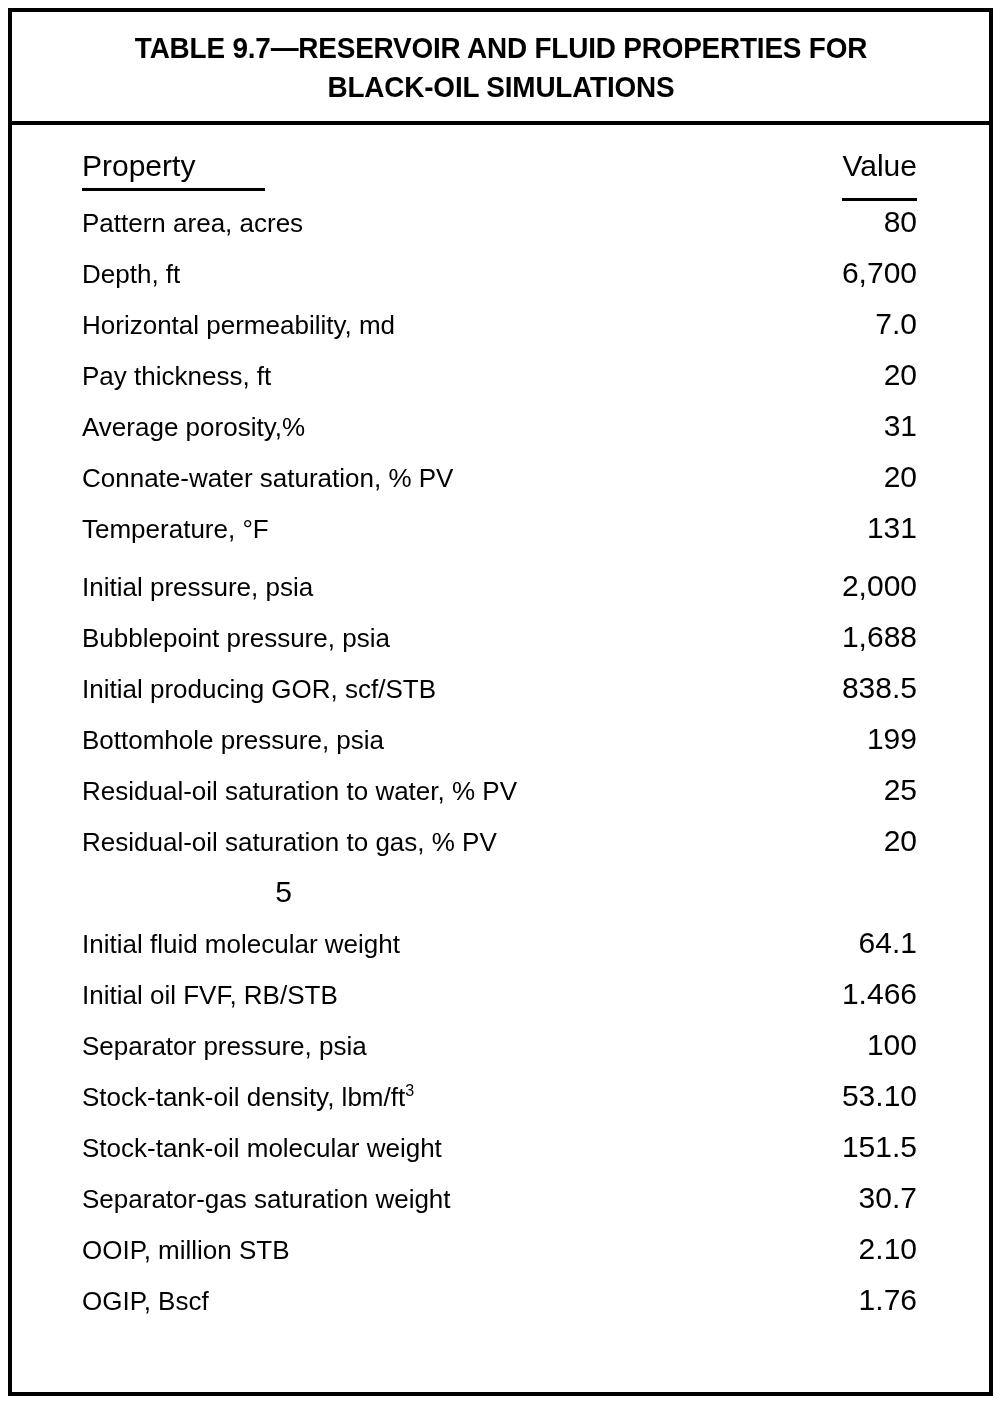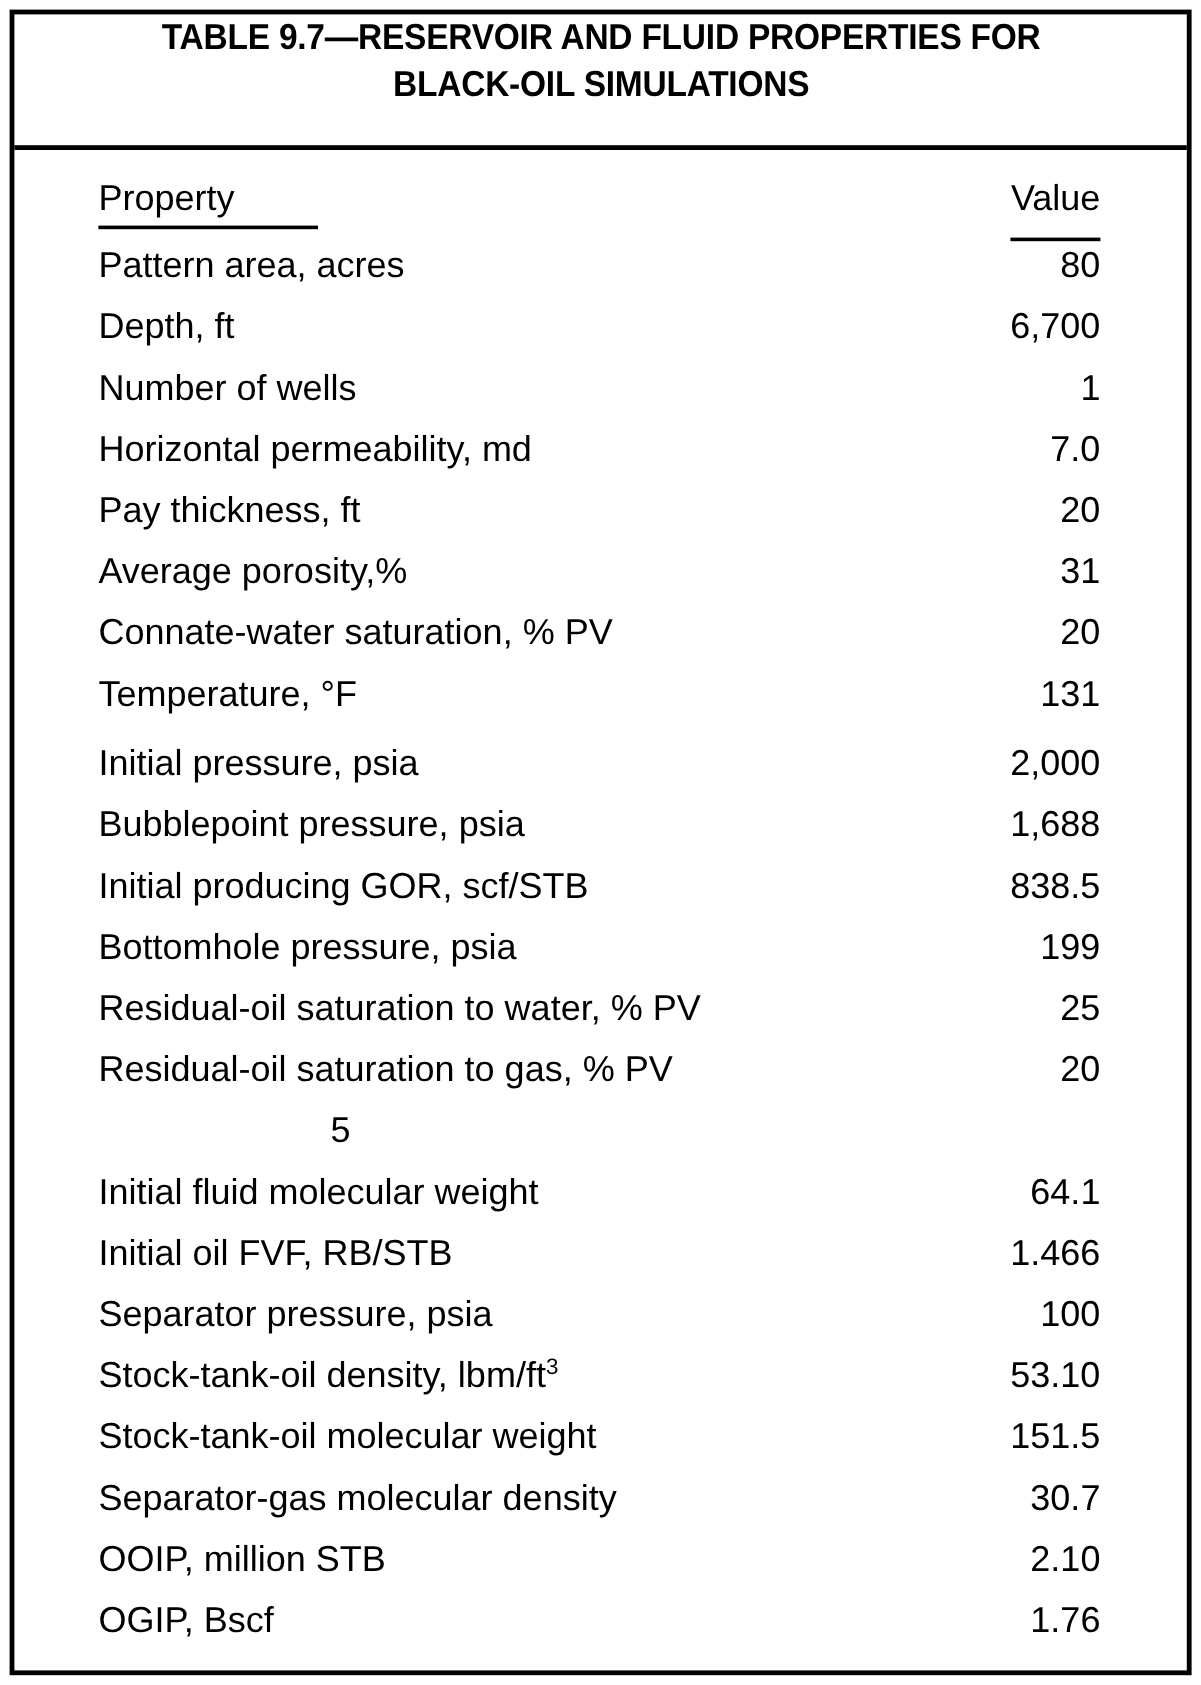--- a/index.html
+++ b/index.html
@@ -30,21 +30,21 @@
   
   .title-block {
     position: absolute;
     left: 0;
     top: 0;
     width: 100%;
     height: 113px;
     box-sizing: border-box;
     border-bottom: 4px solid #000000;
     display: flex;
-    align-items: flex-start;
+    align-items: center;
     justify-content: center;
   }
   .title-text {
     font-family: "Liberation Sans", sans-serif;
     font-weight: bold;
     font-size: 30px;
     line-height: 39px;
     letter-spacing: -0.2px;
     text-align: center;
     width: 880px;
@@ -78,21 +78,21 @@
   .row.header-row {
     height: 56px;
   }
   .row.gap-before {
     margin-top: 7px;
     gap: 17px;
   }
 
   .cell-prop {
     flex: 1 1 auto;
-    font-size: 30px;
+    font-size: 26px;
     line-height: 34px;
     text-align: left;
     white-space: nowrap;
   }
   .cell-val {
     flex: 0 0 210px;
     font-size: 30px;
     line-height: 34px;
     text-align: right;
     white-space: nowrap;
@@ -141,24 +141,20 @@
       <div id="rows-host">
           <div class="row">
             <div class="cell-prop">Pattern area, acres</div>
             <div class="cell-val">80</div>
           </div>
           <div class="row">
             <div class="cell-prop">Depth, ft</div>
             <div class="cell-val">6,700</div>
           </div>
           <div class="row">
-            <div class="cell-prop">Number of wells</div>
-            <div class="cell-val">1</div>
-          </div>
-          <div class="row">
             <div class="cell-prop">Horizontal permeability, md</div>
             <div class="cell-val">7.0</div>
           </div>
           <div class="row">
             <div class="cell-prop">Pay thickness, ft</div>
             <div class="cell-val">20</div>
           </div>
           <div class="row">
             <div class="cell-prop">Average porosity,%</div>
             <div class="cell-val">31</div>
@@ -212,21 +208,21 @@
           </div>
           <div class="row">
             <div class="cell-prop">Stock-tank-oil density, lbm/ft<sup class="exp">3</sup></div>
             <div class="cell-val">53.10</div>
           </div>
           <div class="row">
             <div class="cell-prop">Stock-tank-oil molecular weight</div>
             <div class="cell-val">151.5</div>
           </div>
           <div class="row">
-            <div class="cell-prop">Separator-gas molecular density</div>
+            <div class="cell-prop">Separator-gas saturation weight</div>
             <div class="cell-val">30.7</div>
           </div>
           <div class="row">
             <div class="cell-prop">OOIP, million STB</div>
             <div class="cell-val">2.10</div>
           </div>
           <div class="row">
             <div class="cell-prop">OGIP, Bscf</div>
             <div class="cell-val">1.76</div>
           </div>

